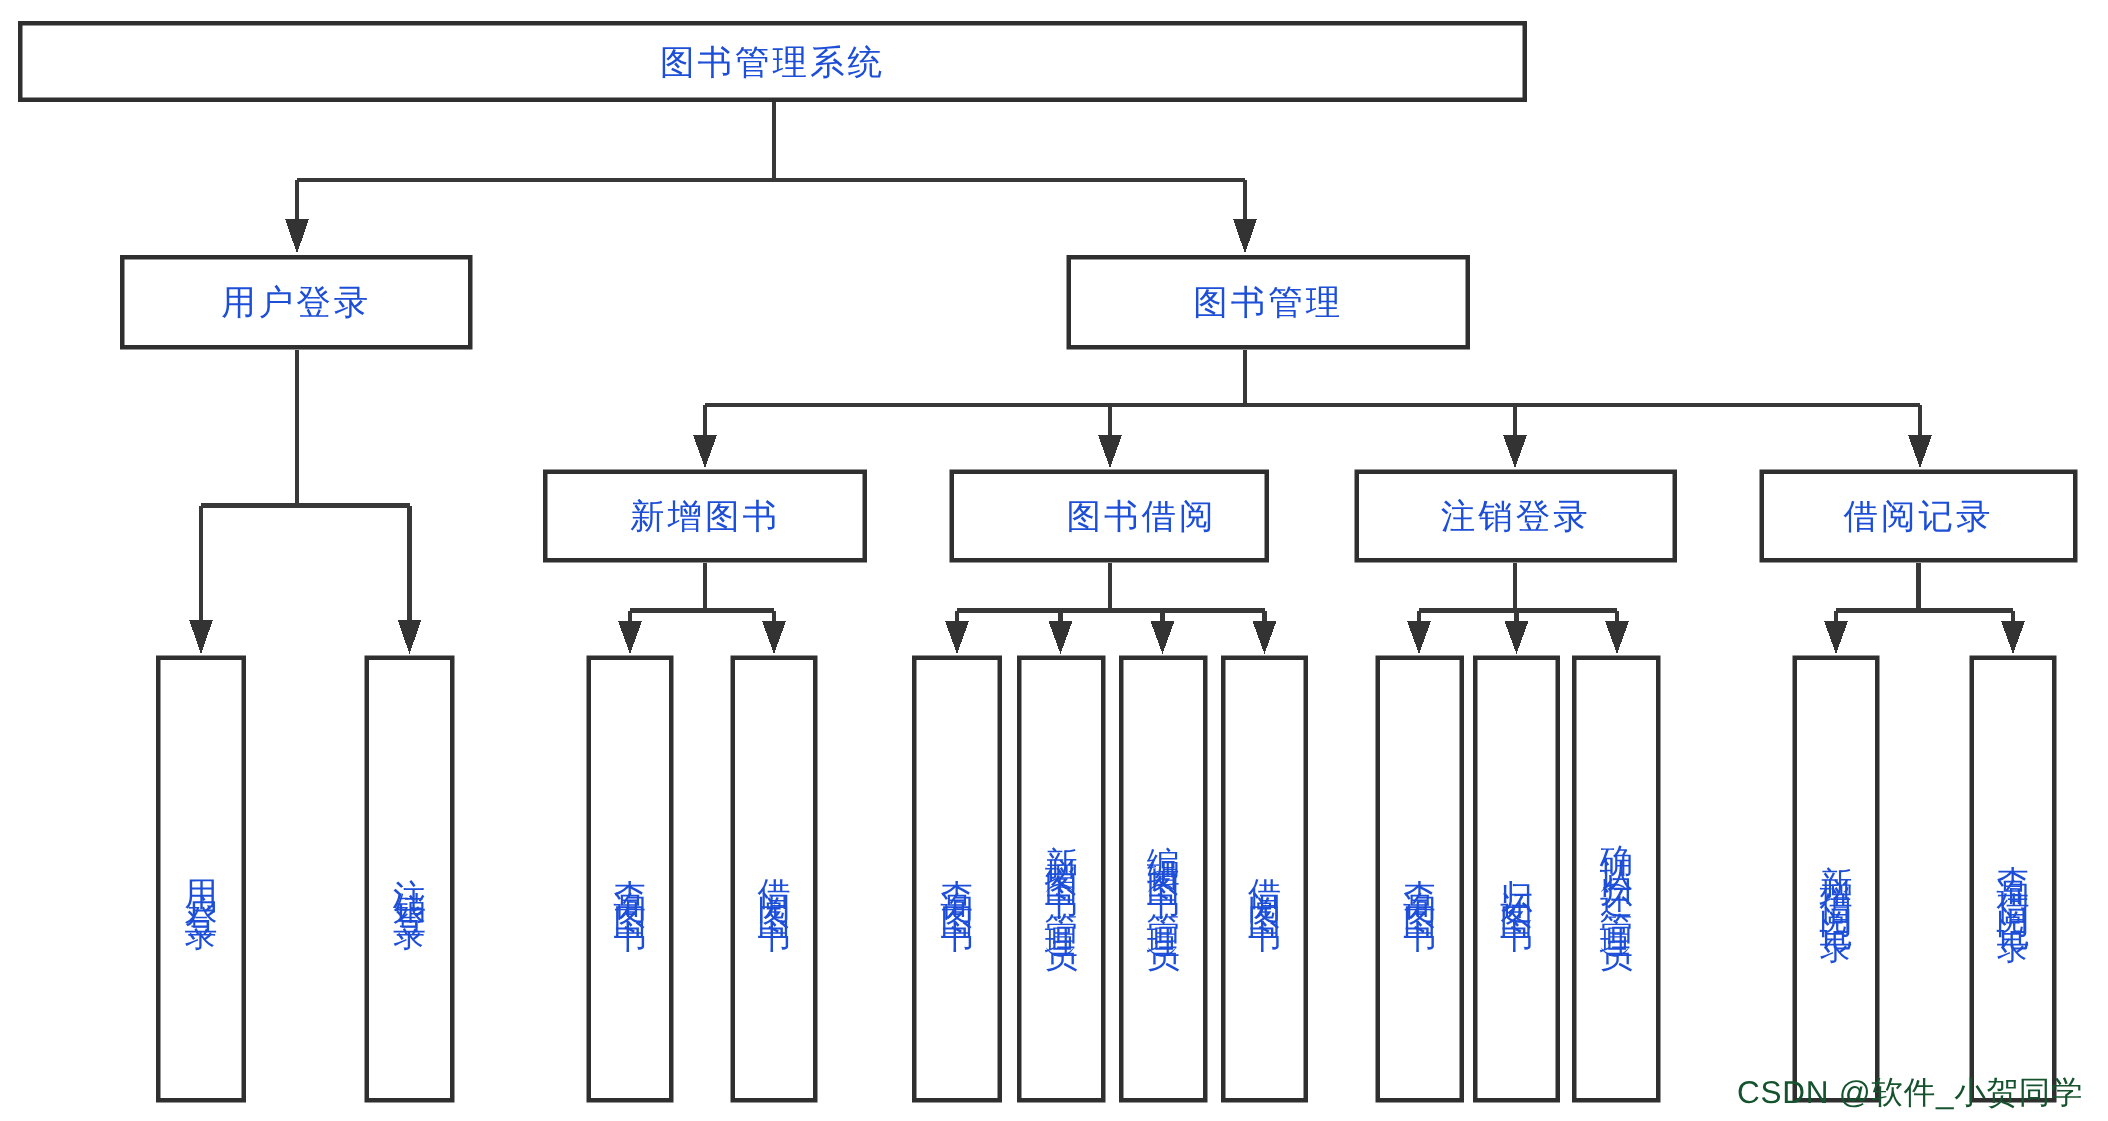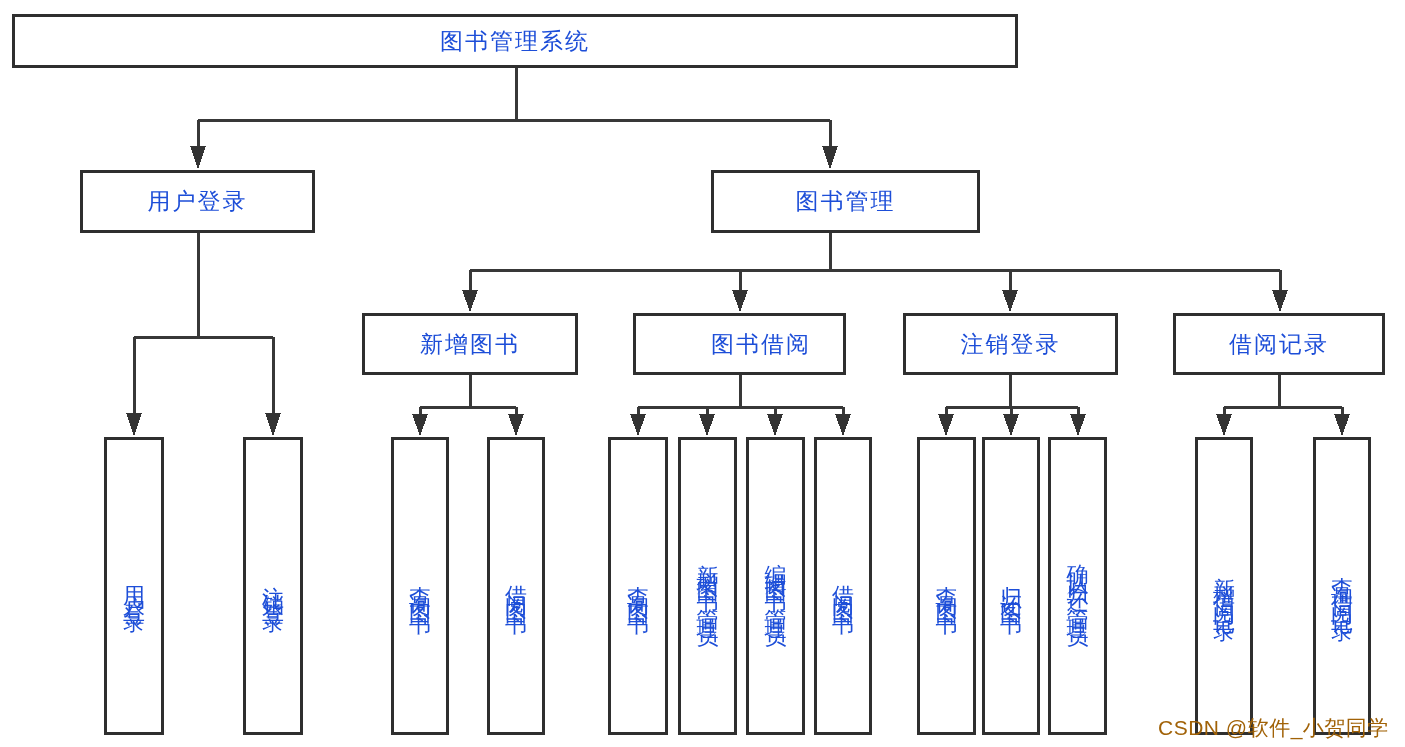--- a/index.html
+++ b/index.html
@@ -29,21 +29,21 @@
     text-orientation:mixed;
     font-size:22px;
     letter-spacing:9px;
     line-height:1;
     text-align:center;
   }
   .watermark{
     position:absolute;
     left:1158px;top:714px;
     font-size:21px;
-    color:#a16207;
+    color:#14532d;
     white-space:nowrap;
     letter-spacing:0.5px;
   }
   .wire{stroke:#383838;stroke-width:3;fill:none;}
   .head{fill:#333333;stroke:none;}
 </style>
 </head>
 <body>
 
 <div class="canvas">

